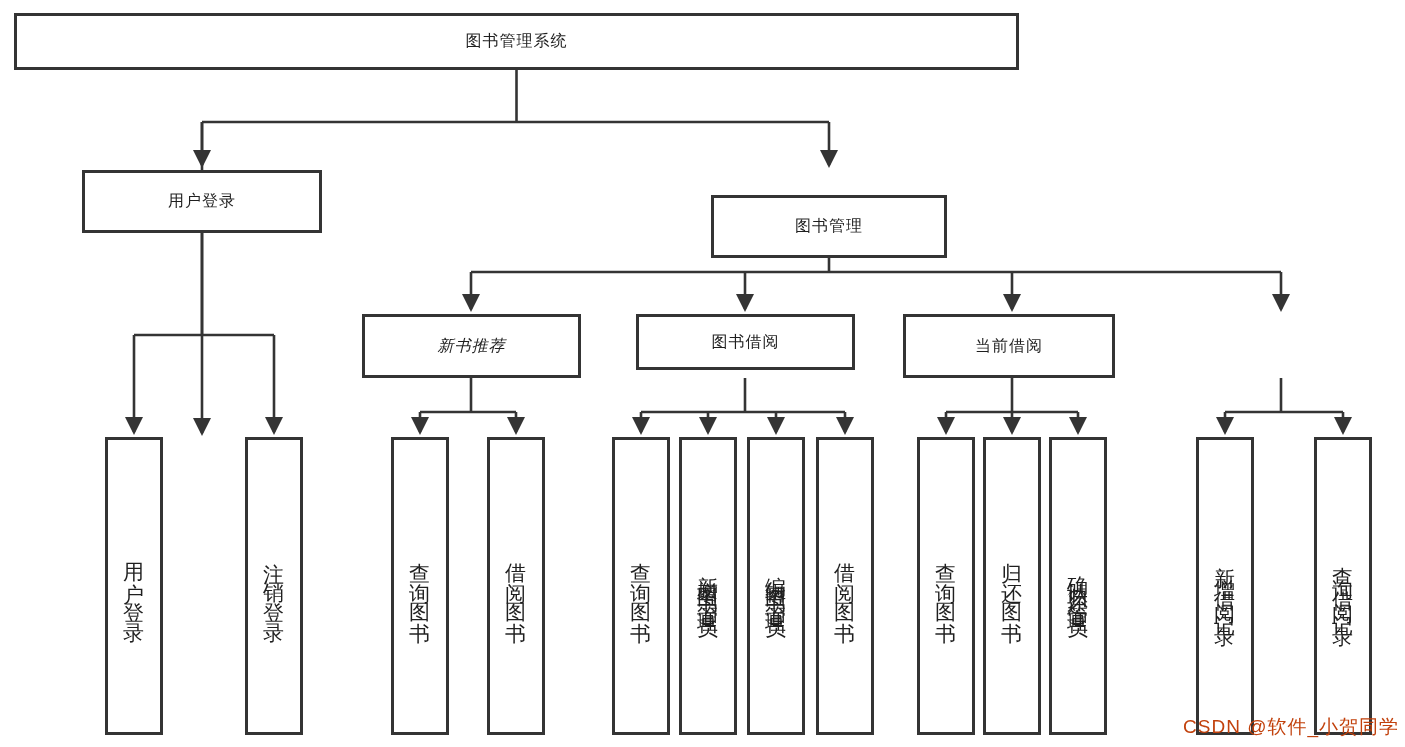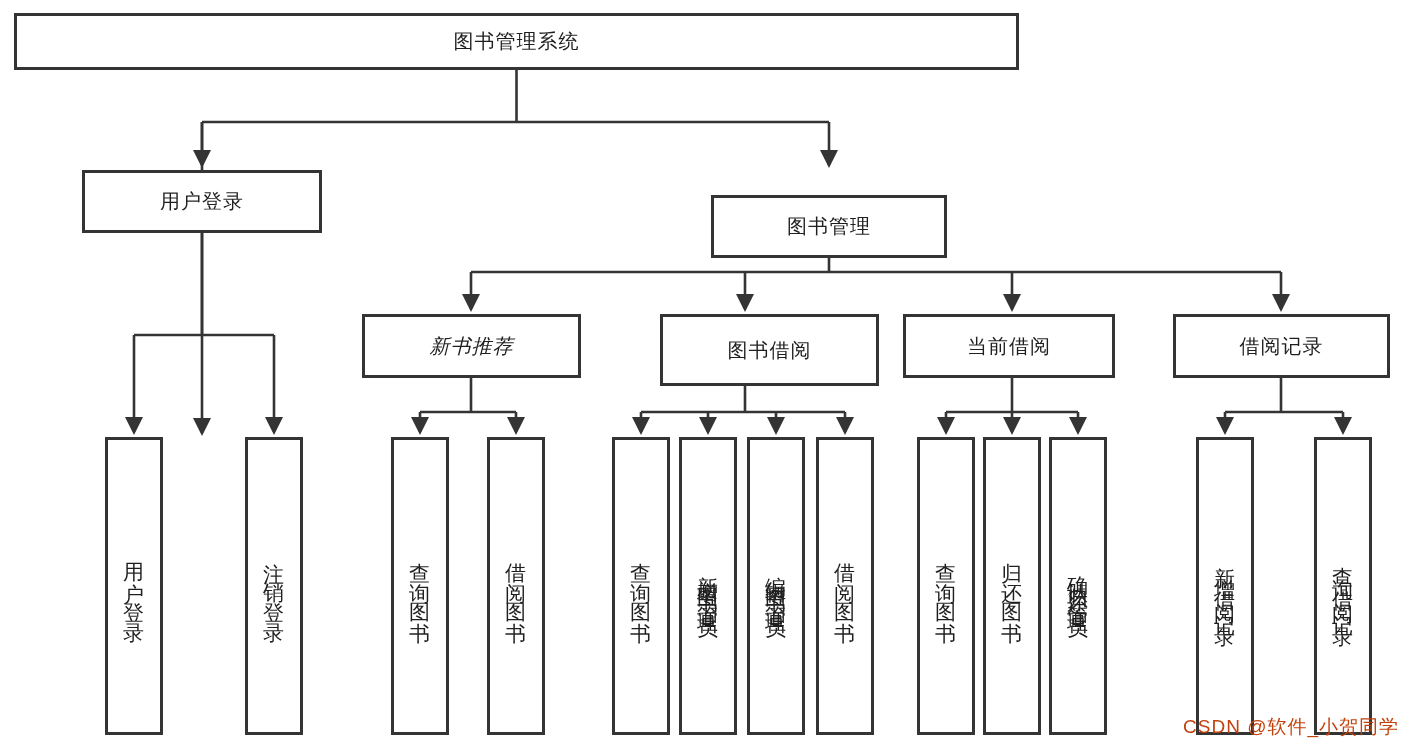--- a/index.html
+++ b/index.html
@@ -20,21 +20,21 @@
   .box {
     position: absolute;
     background: #ffffff;
     border: 3px solid #343434;
     box-sizing: border-box;
     display: flex;
     align-items: center;
     justify-content: center;
   }
   .h-label {
-    font-size: 20px;
+    font-size: 16px;
     letter-spacing: 1px;
     white-space: nowrap;
   }
   .v-label {
     writing-mode: vertical-rl;
     text-orientation: mixed;
     font-size: 21px;
     line-height: 1;
     white-space: nowrap;
   }
@@ -111,28 +111,25 @@
   <div class="box" style="left:82px; top:170px; width:240px; height:63px;">
     <span class="h-label">用户登录</span>
   </div>
   <div class="box" style="left:711px; top:170px; width:236px; height:63px;margin-top:25px;">
     <span class="h-label">图书管理</span>
   </div>
 
   <div class="box" style="left:362px; top:314px; width:219px; height:64px;font-style:italic;">
     <span class="h-label">新书推荐</span>
   </div>
-  <div class="box" style="left:636px; top:314px; width:219px; height:72px;margin-left:24px;">
+  <div class="box" style="left:636px; top:314px; width:219px; height:56px;">
     <span class="h-label">图书借阅</span>
   </div>
   <div class="box" style="left:903px; top:314px; width:212px; height:64px;">
     <span class="h-label">当前借阅</span>
-  </div>
-  <div class="box" style="left:1173px; top:314px; width:217px; height:64px;">
-    <span class="h-label">借阅记录</span>
   </div>
 
   <div class="box" style="left:105px; top:437px; width:58px; height:298px;">
     <span class="v-label" style="letter-spacing: 20px;">用户登录</span>
   </div>
   <div class="box" style="left:245px; top:437px; width:58px; height:298px;">
     <span class="v-label" style="letter-spacing: 20px;">注销登录</span>
   </div>
 
   <div class="box" style="left:391px; top:437px; width:58px; height:298px;">

